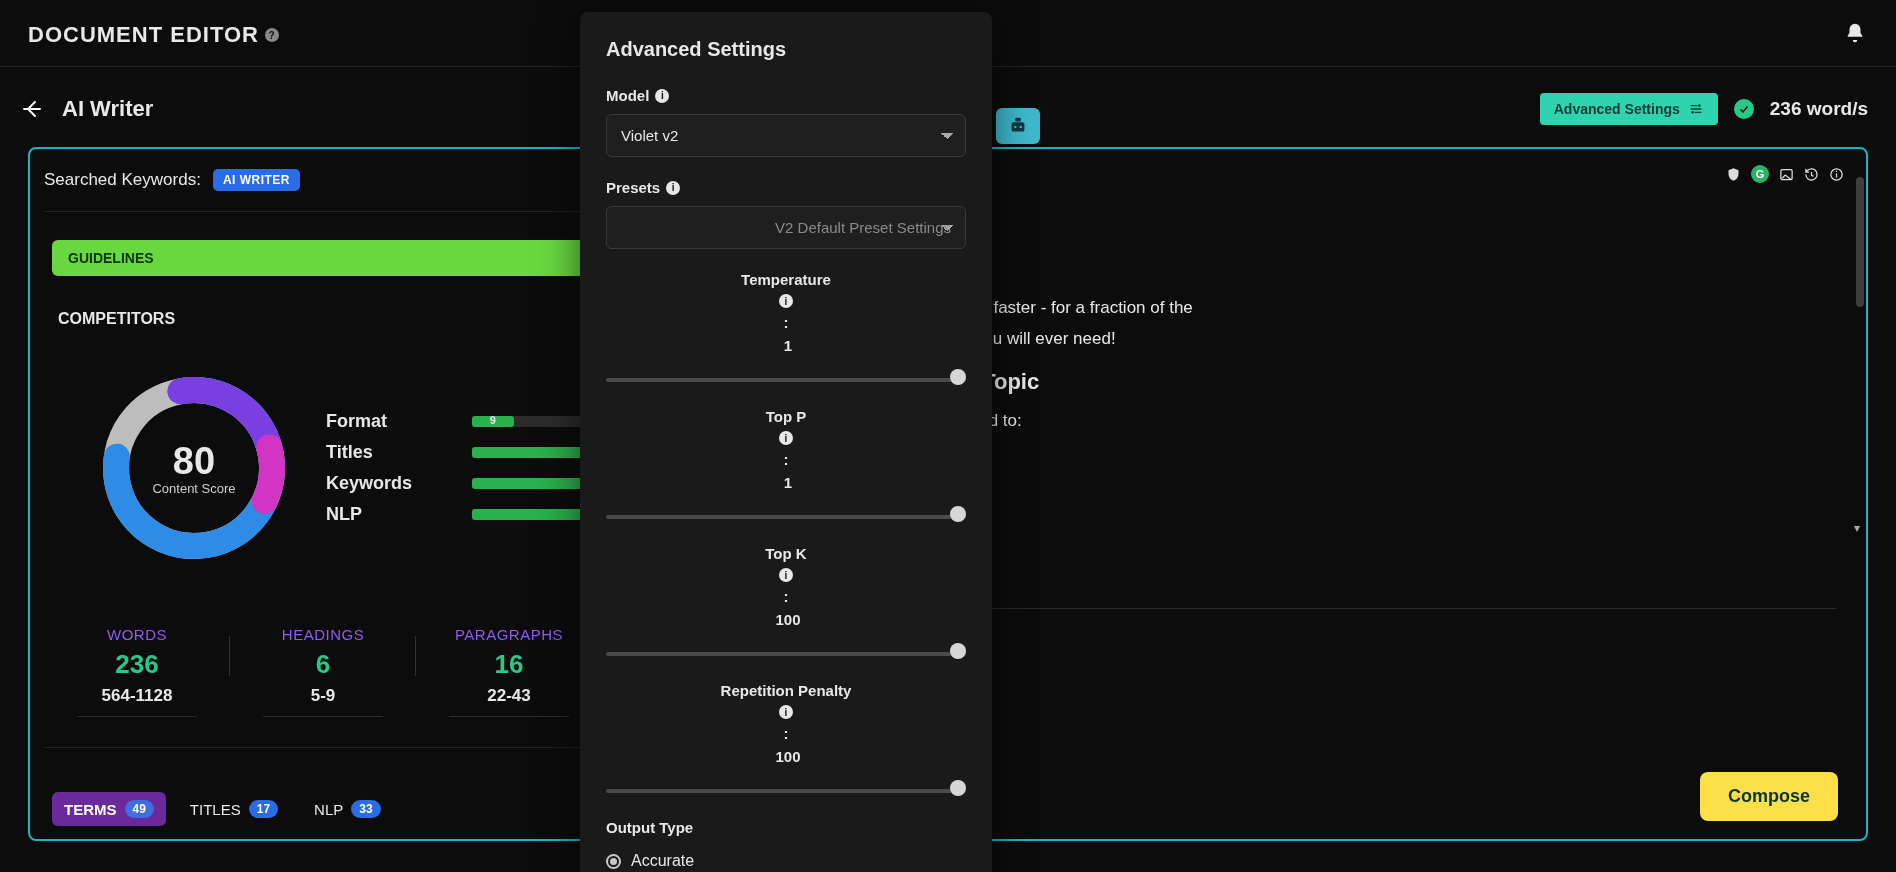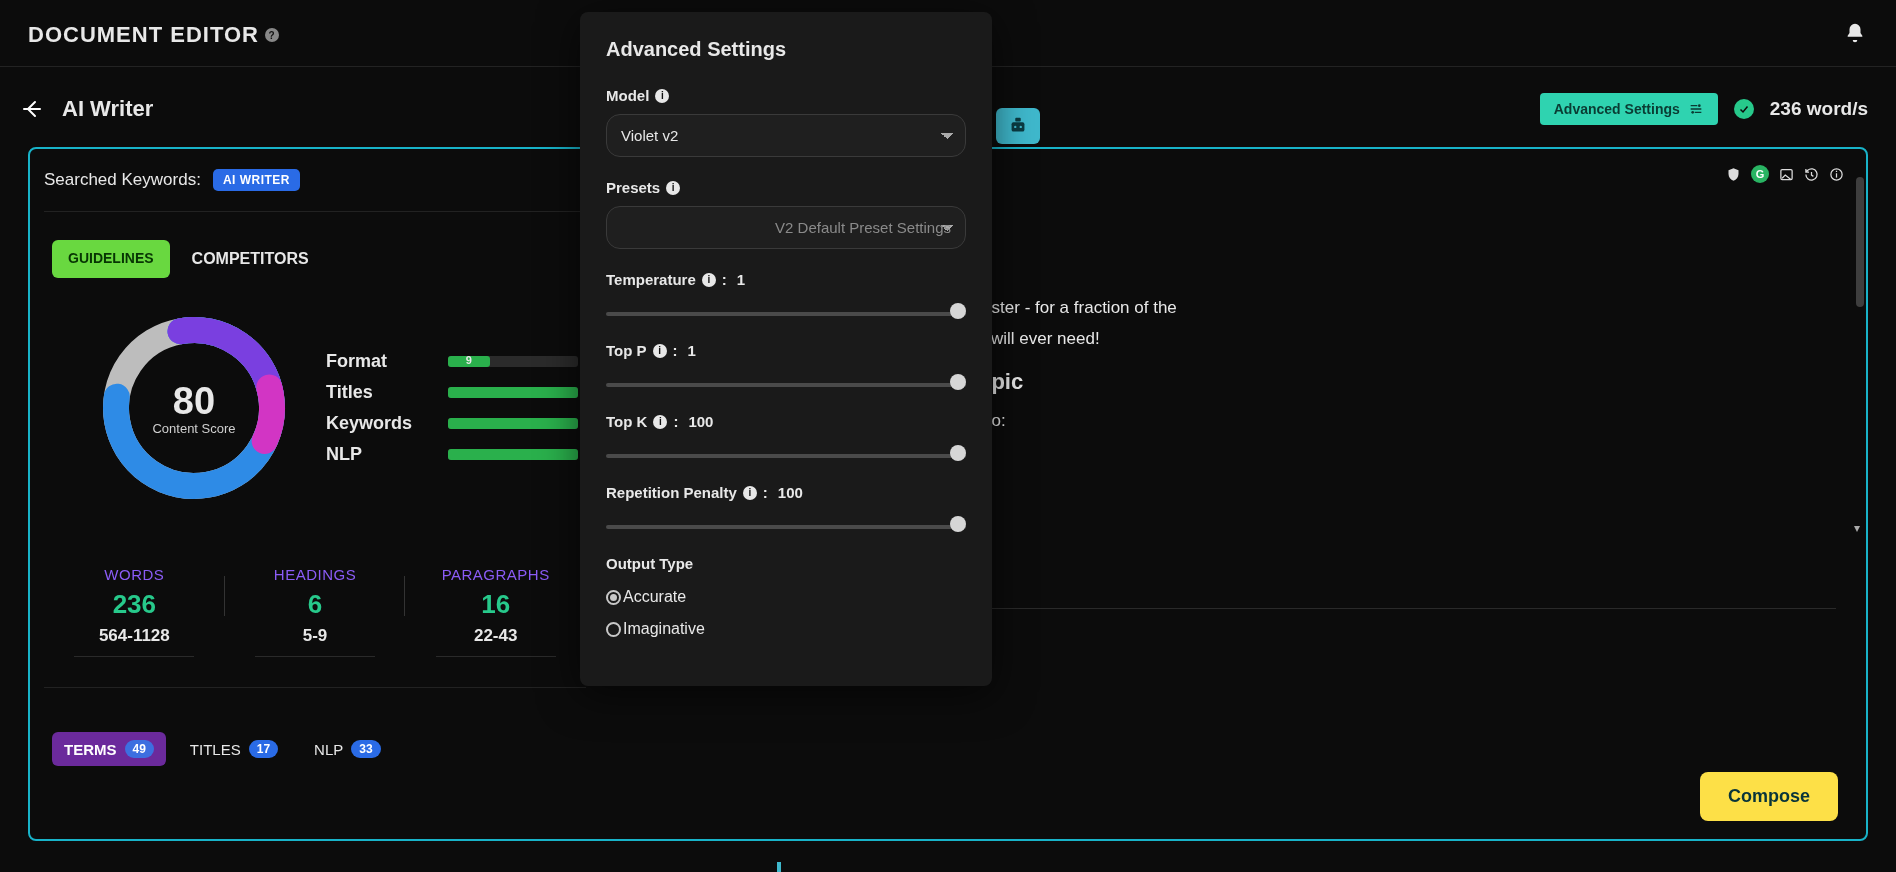--- a/index.html
+++ b/index.html
@@ -50,32 +50,32 @@
     overflow:hidden;
     position:relative;
   }
   .left-pane { flex:0 0 570px; padding:20px 14px 10px 14px; display:flex; flex-direction:column;}
   .right-pane { flex:1; padding:16px 0 12px 0; display:flex; flex-direction:column; position:relative; }
 
   .searched-row { display:flex; align-items:center; gap:12px; padding-bottom:20px; border-bottom:1px solid #222;}
   .searched-label { font-size:17px; }
   .chip-ai { background:#2a6be6; color:#fff; font-size:12px; font-weight:700; padding:4px 10px; border-radius:5px; letter-spacing:0.5px;}
 
-  .tabs-row { display:flex; gap:16px; margin:28px 0 30px 8px; }
+  .tabs-row { display:flex; gap:24px; margin:28px 0 30px 8px;flex-direction:column; }
   .tab-guidelines { background:#69d840; color:#073503; font-weight:700; font-size:14px; padding:10px 16px; border-radius:6px; }
   .tab-competitors { color:#e8e8e8; font-size:16px; font-weight:600; padding:10px 6px; }
 
   .score-area { display:flex; align-items:center; gap:32px; padding-left:50px;}
   .donut-wrap { position:relative; width:200px; height:200px; }
   .donut-wrap svg { transform: rotate(-100deg); }
   .donut-center { position:absolute; inset:0; display:flex; flex-direction:column; align-items:center; justify-content:center;}
   .donut-score { font-size:38px; font-weight:700; }
   .donut-label { font-size:13px; color:#cfcfcf; margin-top:-2px;}
   .metrics { display:flex; flex-direction:column; gap:10px; }
-  .metric-row { display:flex; align-items:center; gap:12px; }
+  .metric-row { display:flex; align-items:center; gap:36px; }
   .metric-name { width:110px; font-size:18px; font-weight:700; }
   .bar-track { width:130px; height:11px; background:#2b2b2b; border-radius:3px; position:relative; overflow:visible;}
   .bar-fill { height:100%; background:#2ab04c; border-radius:3px; position:relative;}
   .bar-val { position:absolute; top:-2px; left:50%; transform:translateX(-50%); font-size:11px; color:#e8e8e8; font-weight:600;}
 
   .stats-row { display:flex; margin-top:58px; border-bottom:1px solid #222; padding-bottom:30px;}
   .stat-cell { flex:1; display:flex; flex-direction:column; align-items:center; gap:6px; position:relative;}
   .stat-cell:not(:last-child)::after { content:""; position:absolute; right:0; top:10px; height:40px; width:1px; background:#333;}
   .stat-title { font-size:15px; color:#8b5cf6; letter-spacing:0.5px;}
   .stat-value { font-size:26px; font-weight:700; color:#27c98b; }
@@ -127,41 +127,41 @@
     background:#1a1a1a; border-radius:8px;
     padding:26px 26px 26px 26px;
     box-shadow: 0 8px 40px rgba(0,0,0,.6);
     z-index:50;
   }
   .modal h2 { font-size:20px; font-weight:800; margin-bottom:26px;}
   .m-label { font-size:15px; font-weight:700; display:flex; align-items:center; gap:6px; margin-bottom:10px;}
   .info-dot { width:14px; height:14px; border-radius:50%; background:#e8e8e8; color:#111; font-size:10px; font-weight:800; display:inline-flex; align-items:center; justify-content:center;}
   .m-select {
     width:100%; background:#1f1f1f; border:1px solid #3a3a3a; color:#e8e8e8;
-    padding:12px 14px; border-radius:14px; font-size:15px; appearance:none;
+    padding:12px 14px; border-radius:6px; font-size:15px; appearance:none;
     background-image: linear-gradient(45deg, transparent 50%, #aaa 50%), linear-gradient(135deg, #aaa 50%, transparent 50%);
     background-position: calc(100% - 18px) 18px, calc(100% - 12px) 18px;
     background-size: 6px 6px, 6px 6px;
     background-repeat: no-repeat;
   }
   .m-select.muted { color:#8a8a8a;text-align:right; }
   .m-group { margin-bottom:22px; }
-  .slider-label { font-size:15px; font-weight:700; display:flex; align-items:center; gap:6px; margin-bottom:14px;}
+  .slider-label { font-size:15px; font-weight:700; display:flex; align-items:center; gap:6px; margin-bottom:14px;flex-direction:column;}
   .slider-val { margin-left:4px; font-weight:700;}
   .slider {
     -webkit-appearance:none; width:100%; height:4px; background:#4a4a4a; border-radius:2px;
   }
   .slider::-webkit-slider-thumb {
     -webkit-appearance:none; width:16px; height:16px; border-radius:50%;
     background:#d6d6d6; border:none; margin-top:-6px;
   }
   .slider::-moz-range-thumb {
     width:16px; height:16px; border-radius:50%; background:#d6d6d6; border:none;
   }
-  .radio-row { display:flex; align-items:center; gap:2px; margin-bottom:14px; font-size:16px;}
+  .radio-row { display:flex; align-items:center; gap:10px; margin-bottom:14px; font-size:16px;}
   .radio-dot { width:15px; height:15px; border-radius:50%; border:2px solid #c8c8c8; display:inline-block; position:relative;}
   .radio-dot.checked::after{ content:""; position:absolute; inset:2px; border-radius:50%; background:#c8c8c8;}
   .modal-actions { display:flex; gap:14px; margin-top:28px;}
   .btn-close { background:#9fe4ea; color:#0a2e32; }
   .btn-save  { background:#5fa8ae; color:#0a2e32; }
   .btn-close, .btn-save {
     border:none; border-radius:22px; padding:12px 24px; font-size:16px; font-weight:700;
   }
 
   

